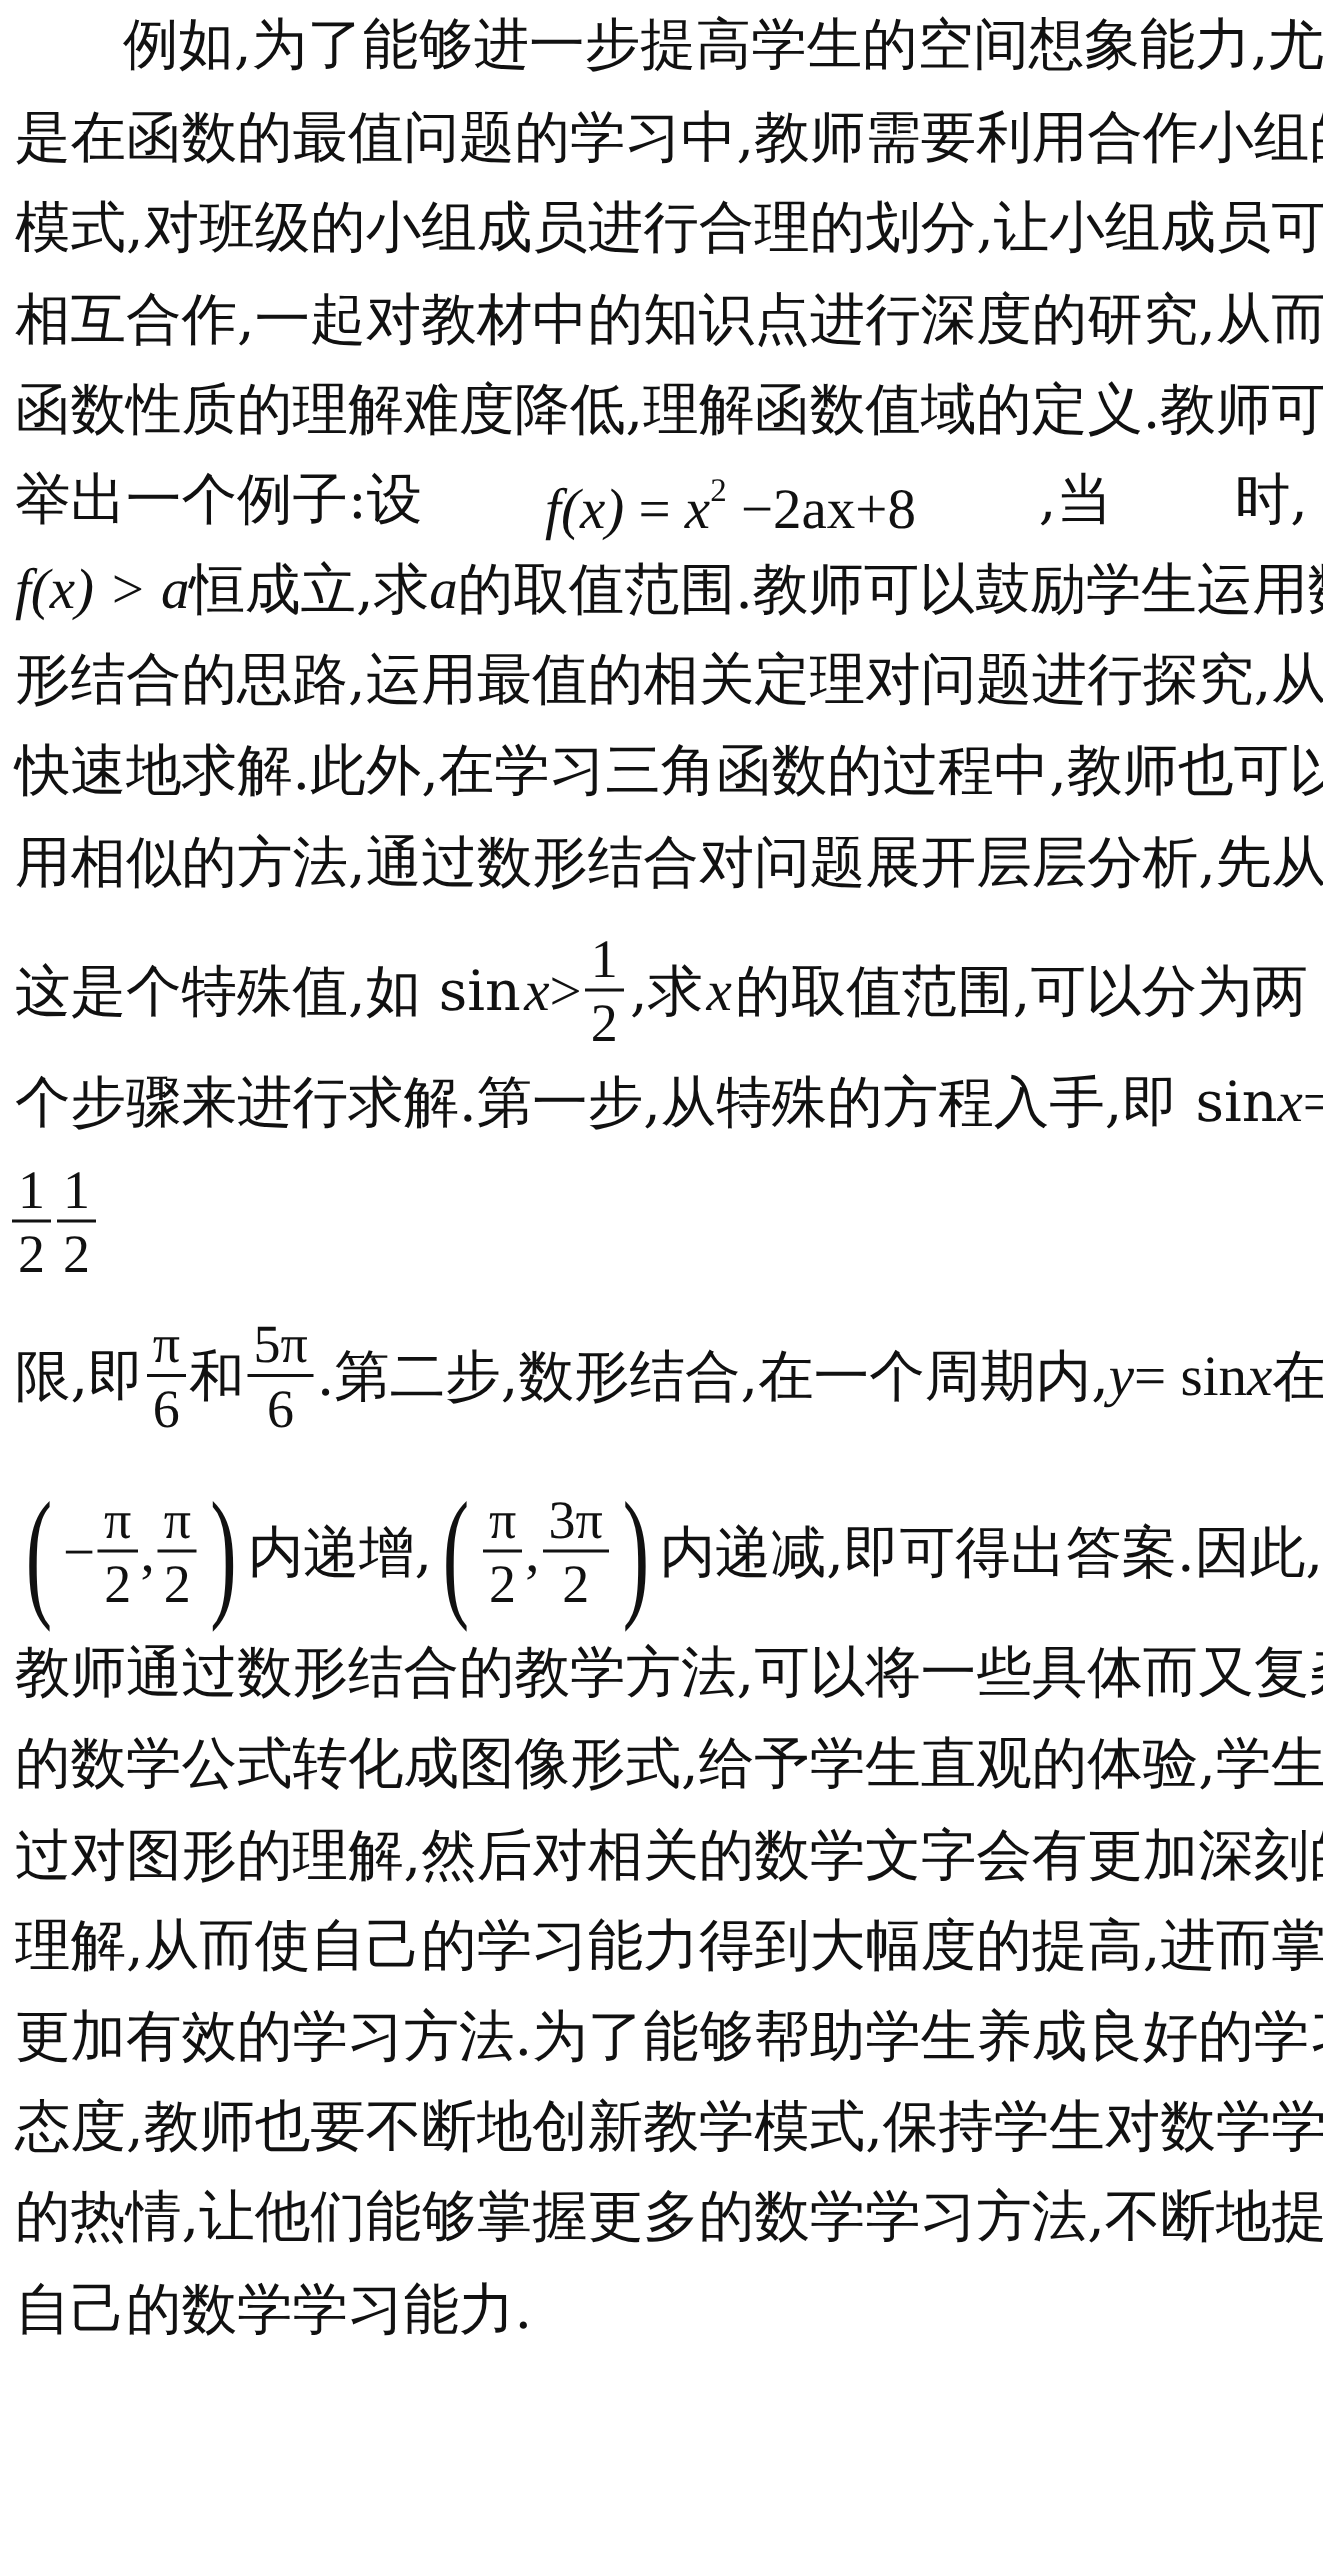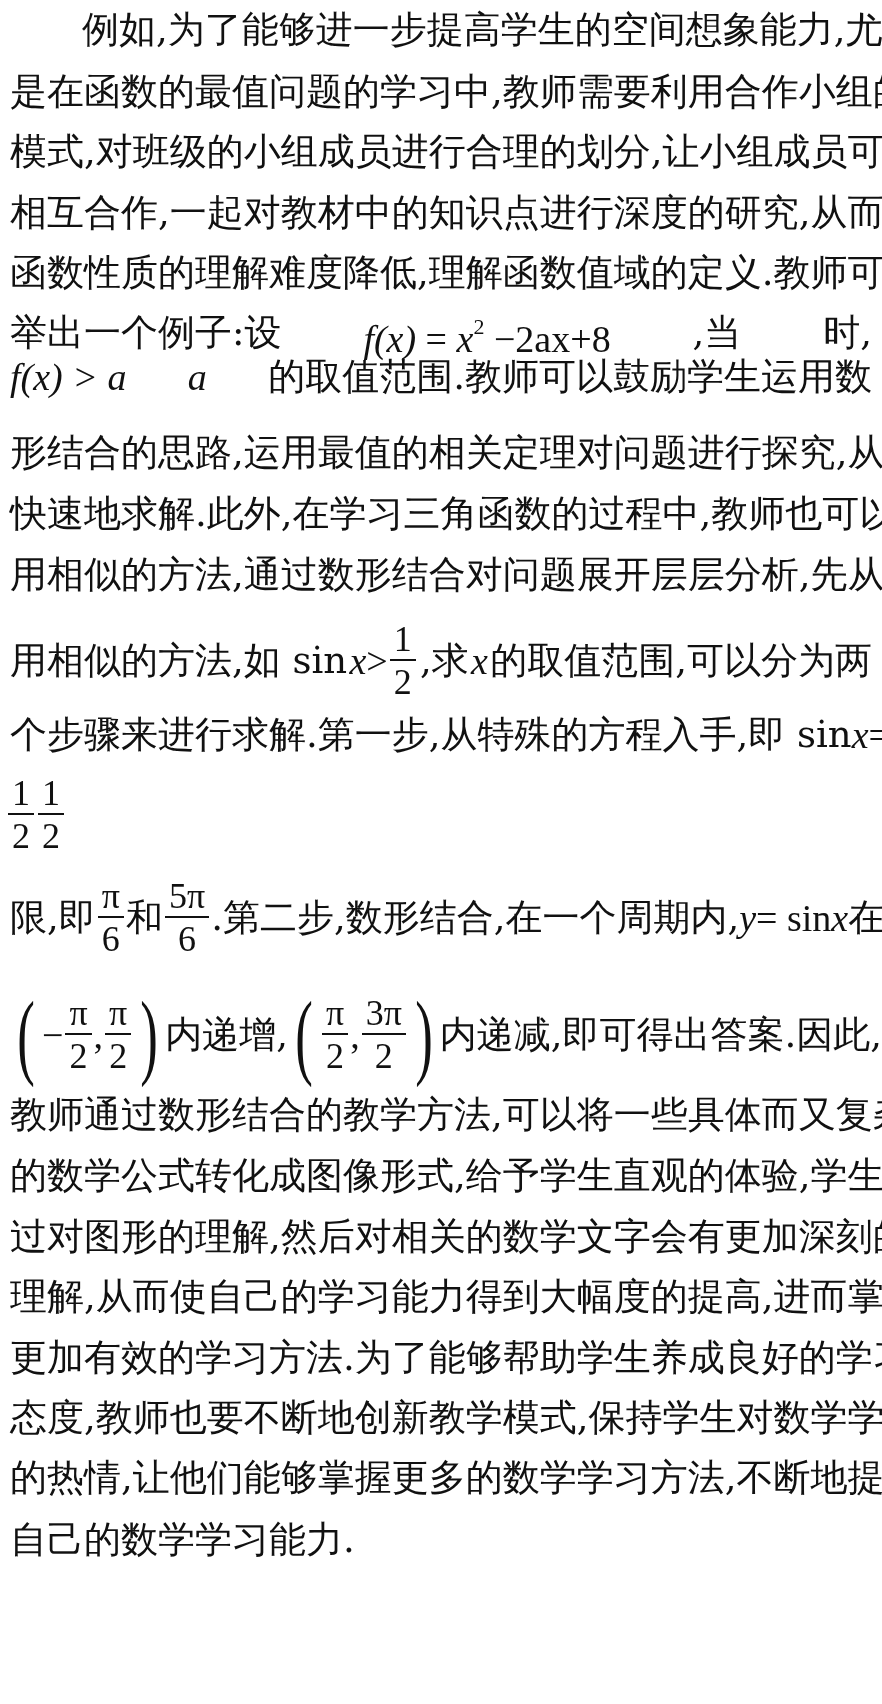--- a/index.html
+++ b/index.html
@@ -45,38 +45,39 @@
     <span class="seg">函数性质的理解难度降低,理解函数值域的定义.教师可以</span>
   </div>
 
   <div class="line" style="top:308px">
     <span class="seg">举出一个例子:设</span>
     <span class="seg math"><i>f(x)</i><span> = </span><i>x</i><sup>2</sup><span> −2ax+8</span></span>
     <span class="seg">,当 </span>
     <span class="seg">时,</span>
   </div>
 
-  <div class="line" style="top:352px">
+  <div class="line" style="top:368px">
     <span class="seg math"><i>f(x) &gt; a</i></span>
+    <span class="seg"> 恒成立,求 </span>
     <span class="seg math"><i>a</i></span>
     <span class="seg"> 的取值范围.教师可以鼓励学生运用数</span>
   </div>
 
   <div class="line" style="top:428px">
     <span class="seg">形结合的思路,运用最值的相关定理对问题进行探究,从而</span>
   </div>
   <div class="line" style="top:489px">
     <span class="seg">快速地求解.此外,在学习三角函数的过程中,教师也可以利</span>
   </div>
   <div class="line" style="top:550px">
     <span class="seg">用相似的方法,通过数形结合对问题展开层层分析,先从最</span>
   </div>
 
   <div class="line" style="top:636px">
-    <span class="seg">用相似的方法,如 sin </span>
+    <span class="seg">这是个特殊值,如 sin </span>
     <span class="group">
       <i class="math">x</i>
       <span class="math">&gt;</span>
       <span class="frac">
           <span class="num">1</span>
           <span class="den">2</span>
         </span>
     </span>
     <span class="seg">,求 </span>
     <i class="seg math">x</i>

